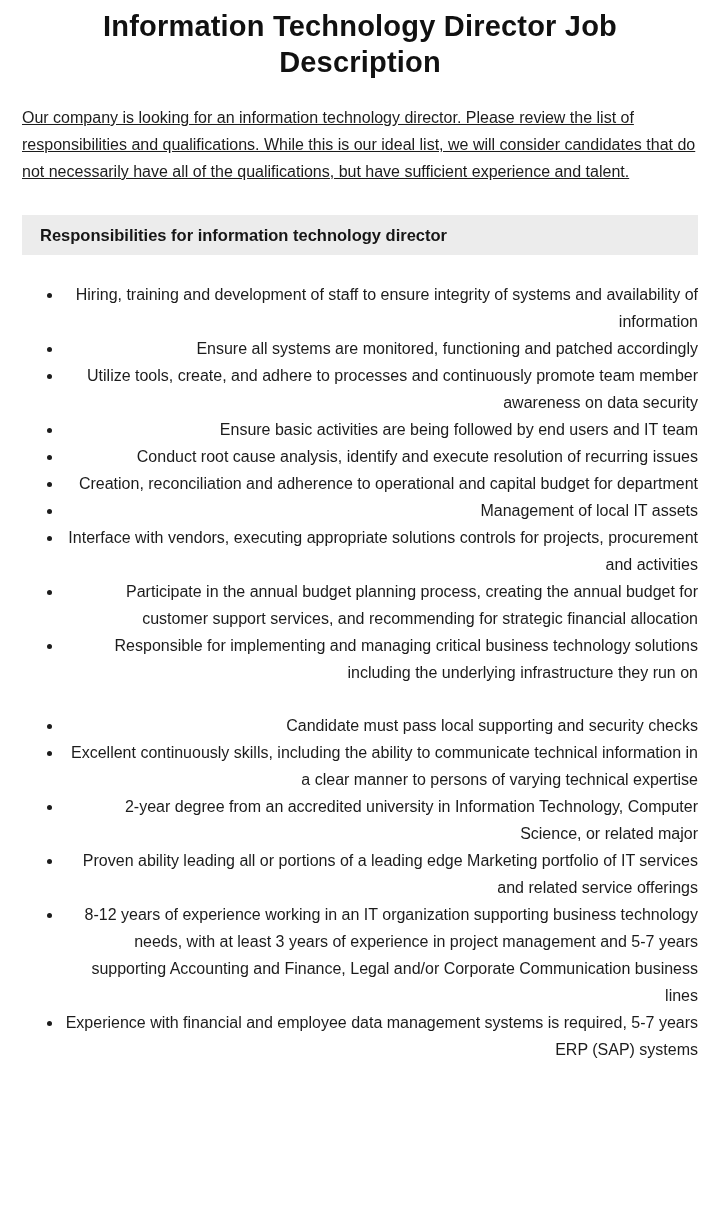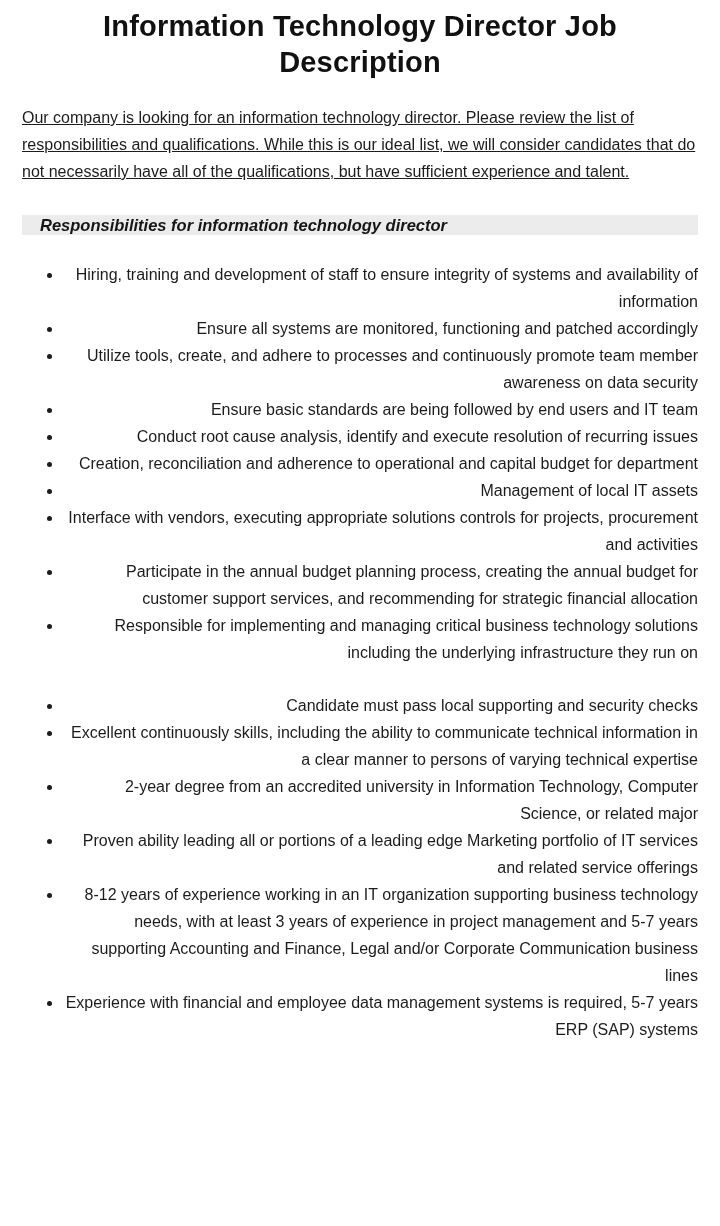--- a/index.html
+++ b/index.html
@@ -31,23 +31,22 @@
   }
   p.intro {
     font-size: 16px;
     line-height: 27px;
     margin: 0 0 30px 0;
     color: #1c1c1c;
     text-decoration: underline;
   }
   .section-header {
     background: #ececec;
-    padding: 0 18px;
+    padding: 10px 18px;
     margin: 0 0 26px 0;
-    font-style: italic;
   }
   .section-header h2 {
     font-size: 16.5px;
     line-height: 20px;
     font-weight: 700;
     margin: 0;
     color: #161616;
   }
   ul.bullet-list {
     margin: 0 0 26px 0;
@@ -73,21 +72,21 @@
   <p class="intro">Our company is looking for an information technology director. Please review the list of responsibilities and qualifications. While this is our ideal list, we will consider candidates that do not necessarily have all of the qualifications, but have sufficient experience and talent.</p>
 
   <div class="section-header">
     <h2>Responsibilities for information technology director</h2>
   </div>
 
   <ul class="bullet-list">
     <li>Hiring, training and development of staff to ensure integrity of systems and availability of information</li>
     <li>Ensure all systems are monitored, functioning and patched accordingly</li>
     <li>Utilize tools, create, and adhere to processes and continuously promote team member awareness on data security</li>
-    <li>Ensure basic standards are being followed by end users and IT team</li>
+    <li>Ensure basic activities are being followed by end users and IT team</li>
     <li>Conduct root cause analysis, identify and execute resolution of recurring issues</li>
     <li>Creation, reconciliation and adherence to operational and capital budget for department</li>
     <li>Management of local IT assets</li>
     <li>Interface with vendors, executing appropriate solutions controls for projects, procurement and activities</li>
     <li>Participate in the annual budget planning process, creating the annual budget for customer support services, and recommending for strategic financial allocation</li>
     <li>Responsible for implementing and managing critical business technology solutions including the underlying infrastructure they run on</li>
   </ul>
 
 
   <ul class="bullet-list">

